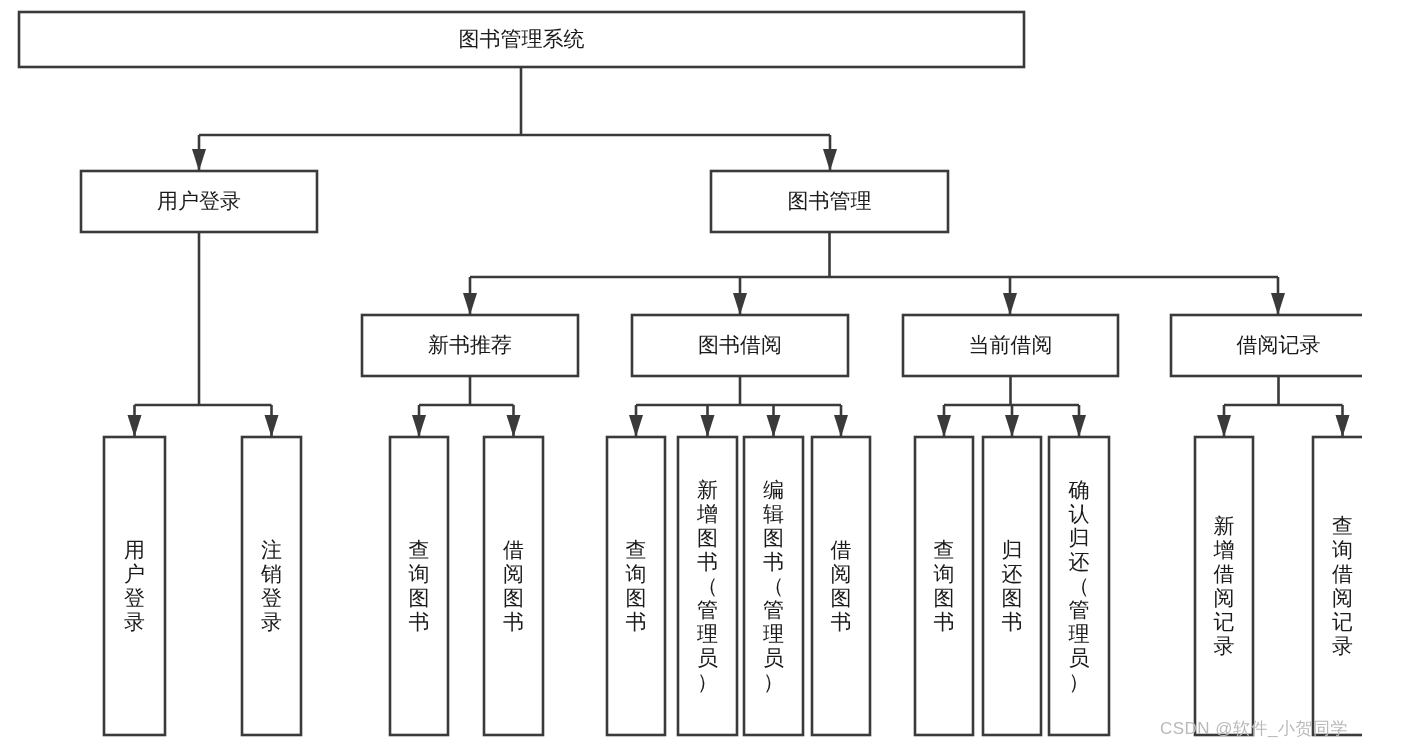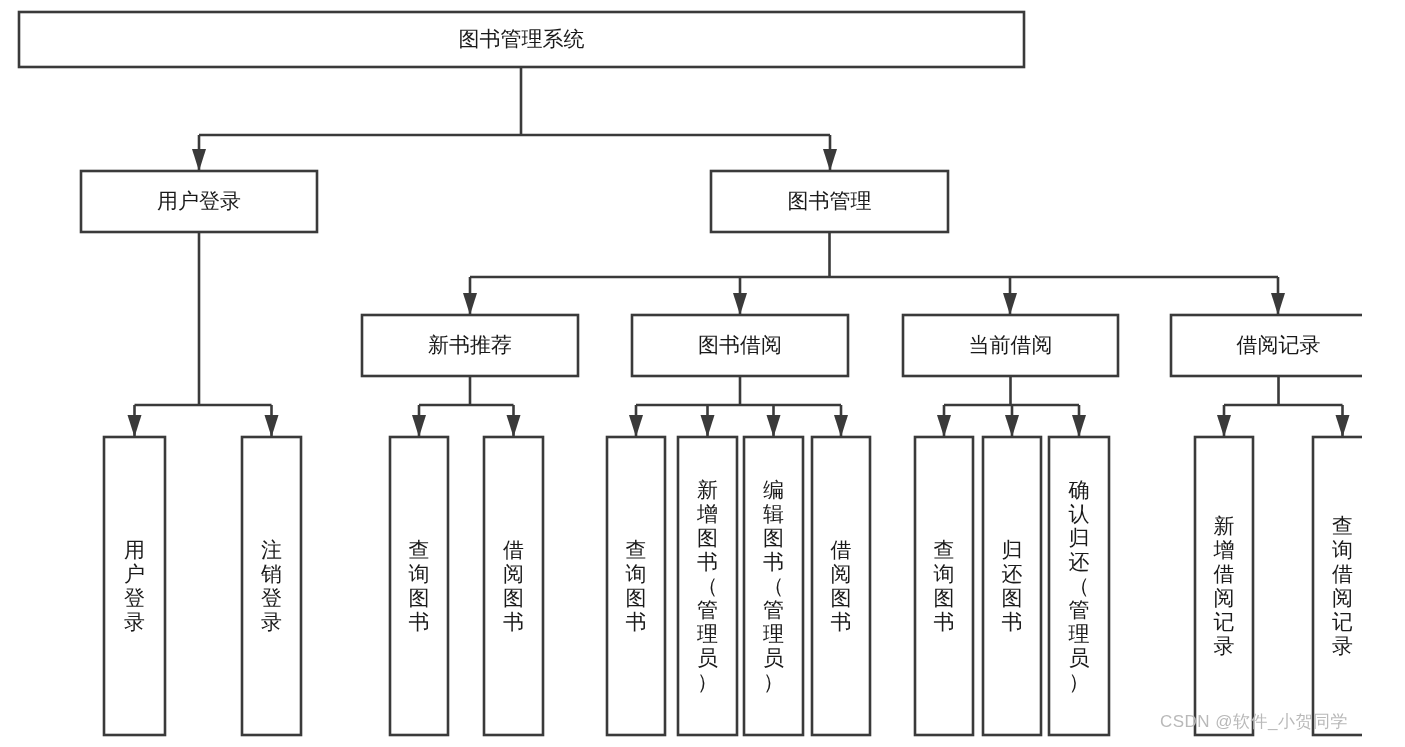--- a/index.html
+++ b/index.html
@@ -49,21 +49,21 @@
   }
   .node-label-vertical {
     fill: #1a1a1a;
     font-family: "Liberation Sans", "DejaVu Sans", sans-serif;
     font-size: 21px;
     text-anchor: middle;
   }
   .watermark {
     position: absolute;
     right: 14px;
-    bottom: 14px;
+    bottom: 7px;
     color: #b9b9b9;
     font-size: 17px;
     font-family: "Liberation Sans", "DejaVu Sans", sans-serif;
     letter-spacing: 0.5px;
     white-space: nowrap;
     user-select: none;
   }
 </style>
 </head>
 <body>

